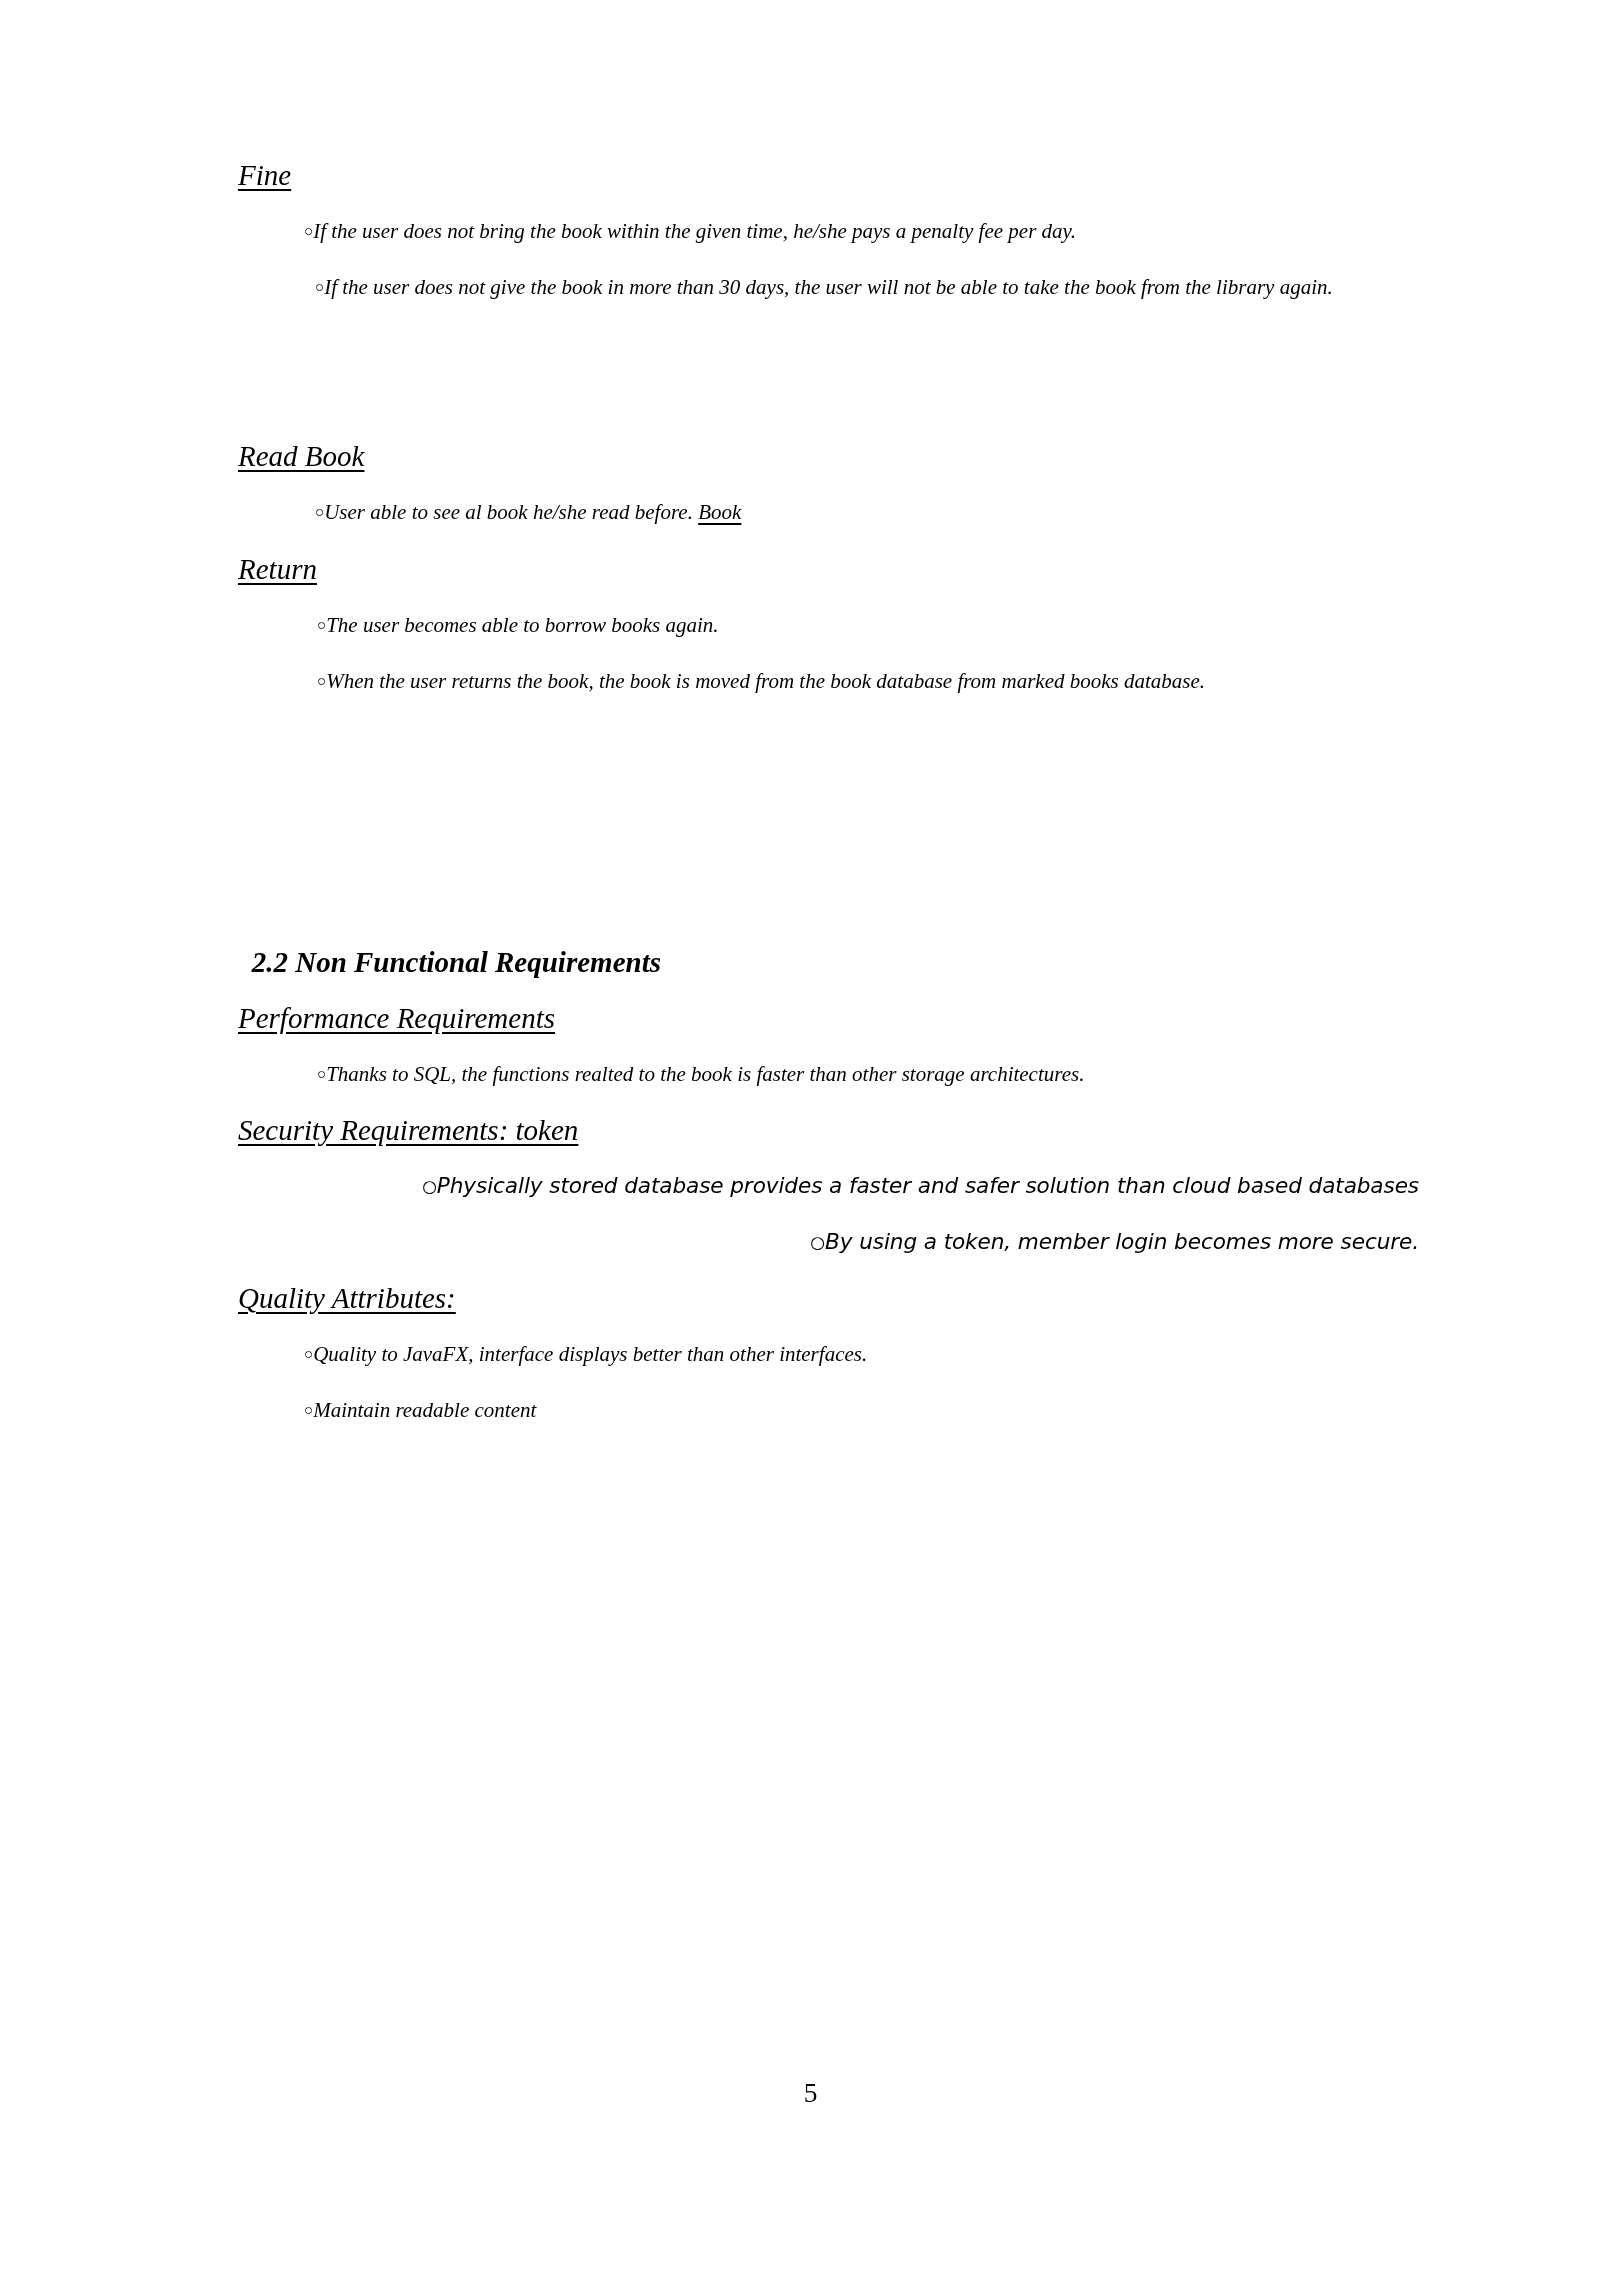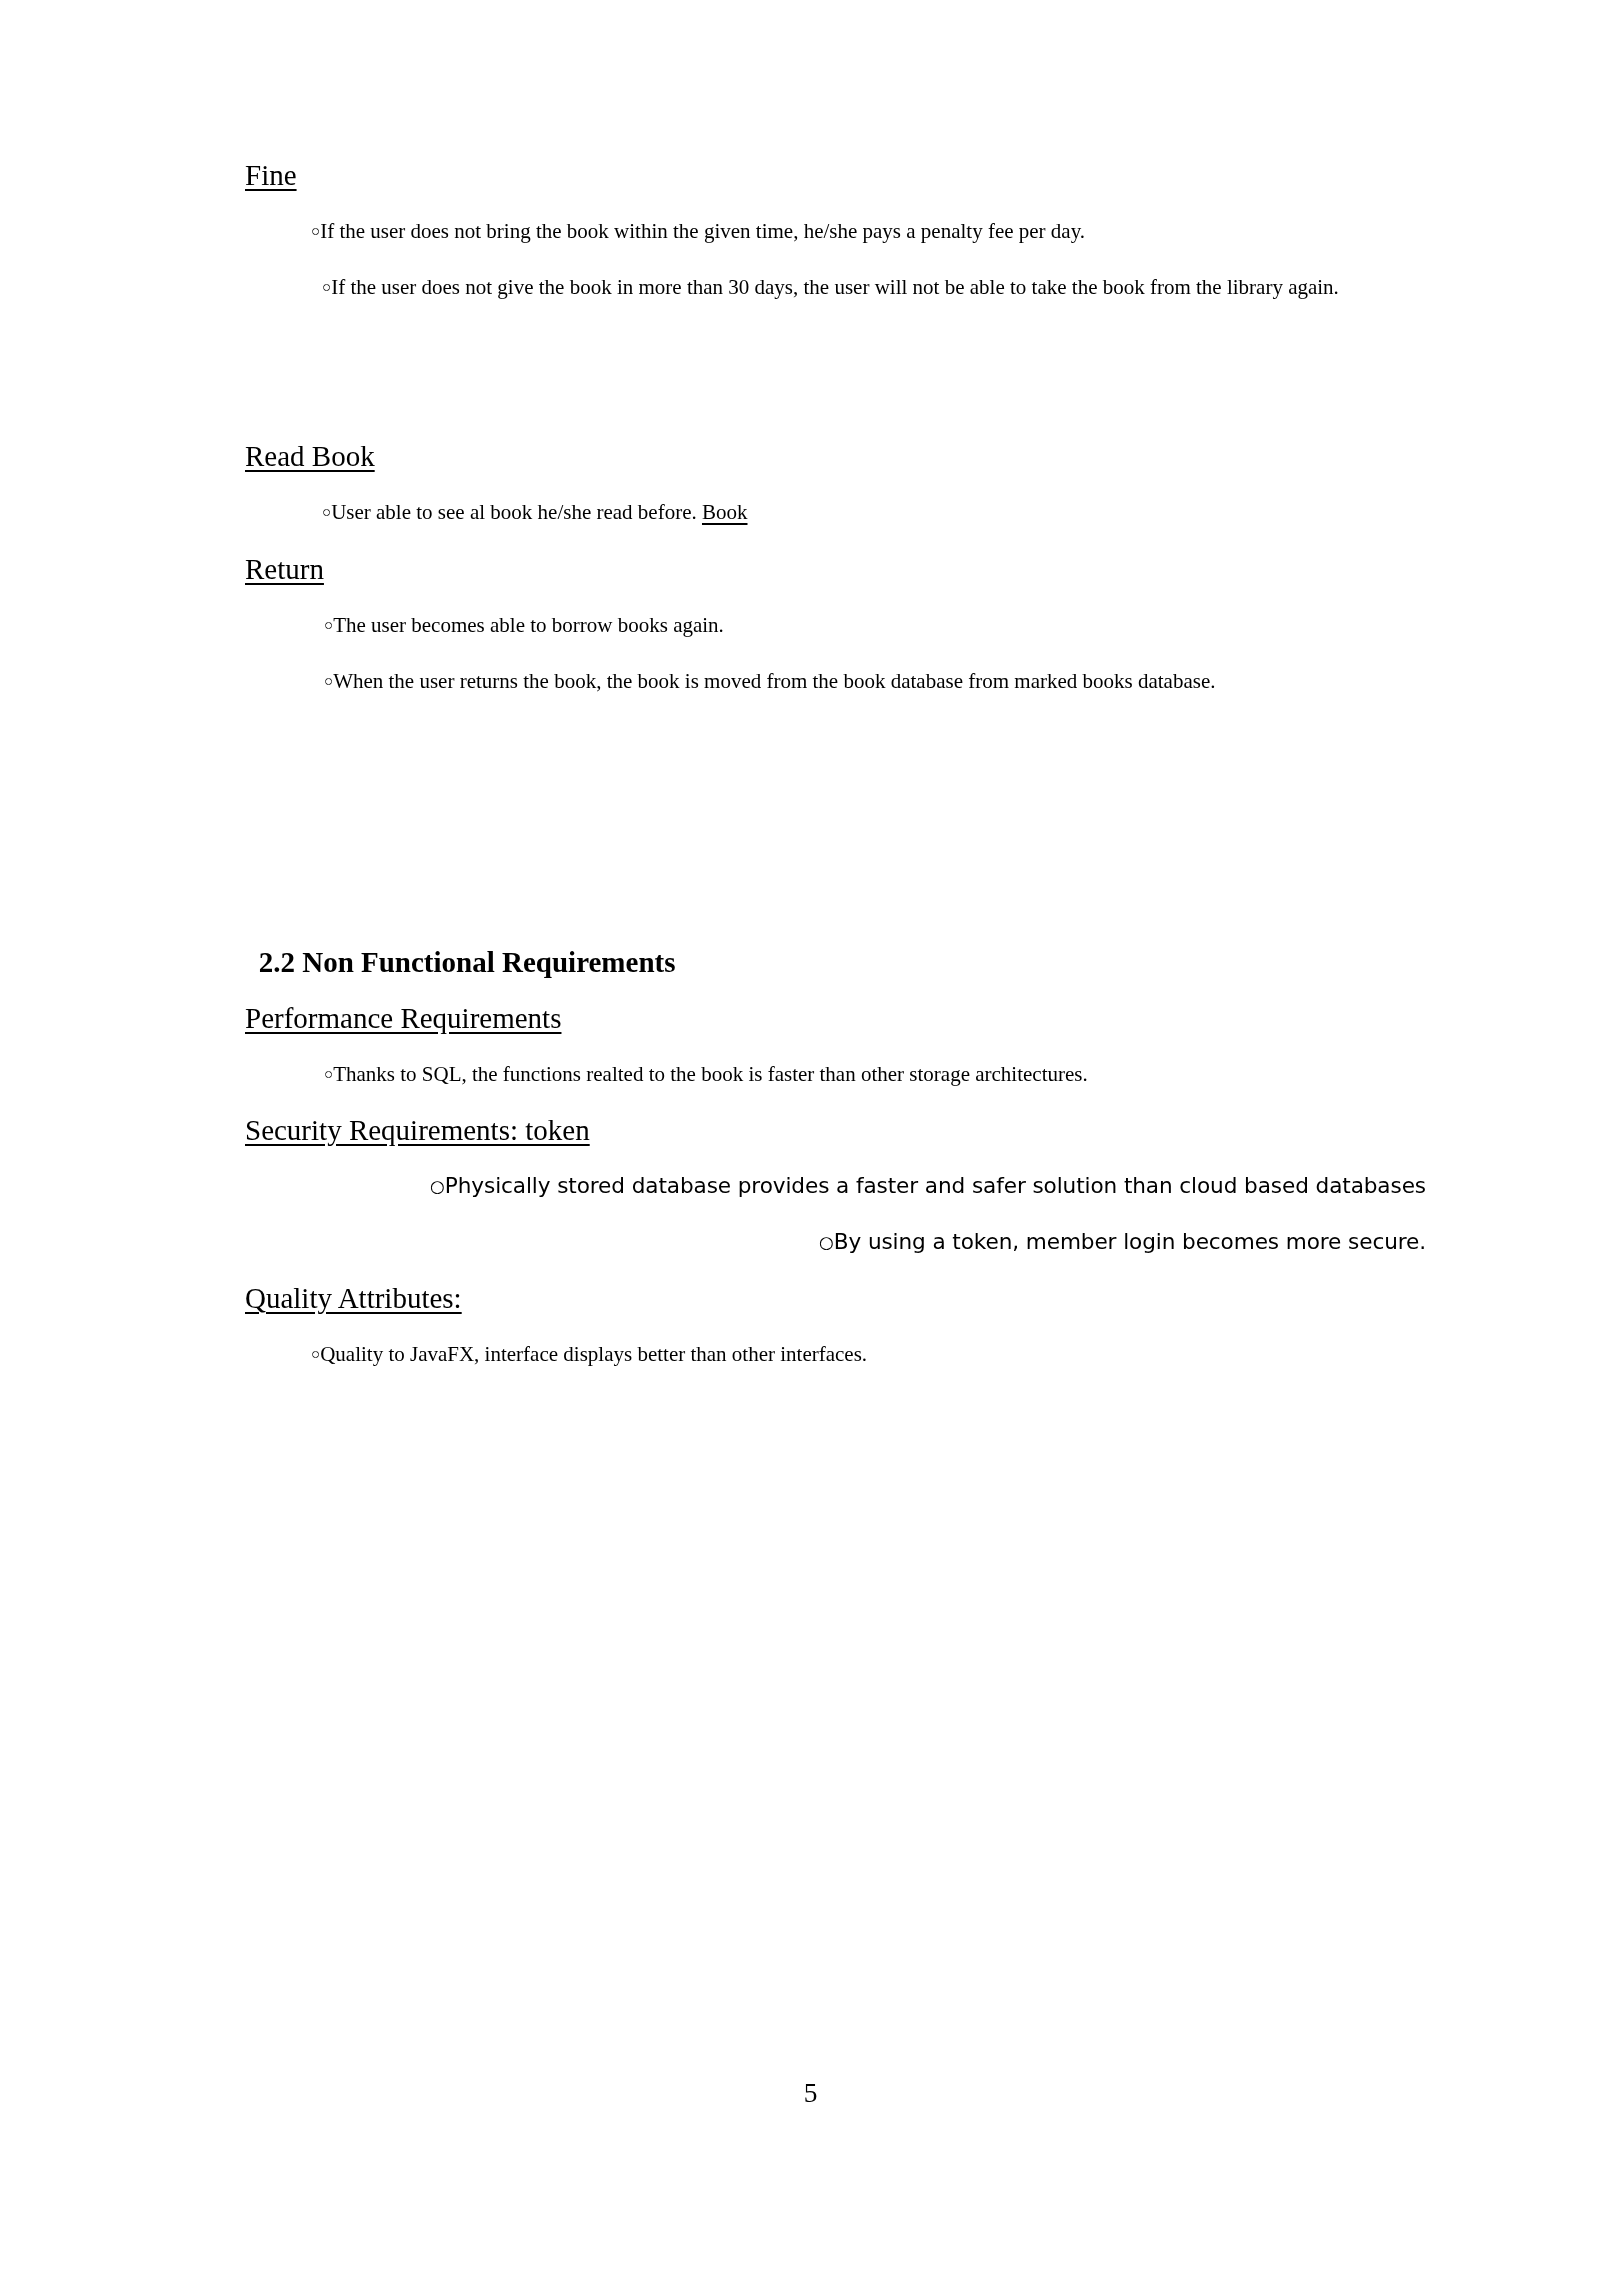--- a/index.html
+++ b/index.html
@@ -13,23 +13,24 @@
   }
   .page {
     position: relative;
     width: 1621px;
     height: 2293px;
     background: #ffffff;
     overflow: hidden;
   }
   .content {
     position: absolute;
-    left: 245px;
+    left: 238px;
     top: 147px;
     width: 1181px;
+    font-style: italic;
   }
 
   
   .para {
     font-size: 29px;
     line-height: 56px;
     margin: 0;
     text-align: left;
     white-space: normal;
   }
@@ -151,18 +152,19 @@
     <p class="sans-bullet"><span class="bullet-glyph">○</span><span>Physically stored database provides a faster and safer solution than cloud based databases</span></p>
 
     <p class="sans-bullet"><span class="bullet-glyph">○</span><span>By using a token, member login becomes more secure.</span></p>
 
     <div class="heading-line">
       <span class="heading">Quality Attributes:</span>
     </div>
 
     <p class="bullet-line"><span class="bullet-glyph">○</span><span>Quality to JavaFX, interface displays better than other interfaces.</span></p>
 
+    <p class="bullet-line"><span class="bullet-glyph">○</span><span>Maintain readable content</span></p>
 
   </div>
 
   <div class="page-number">5</div>
 </div>
 
 
 </body></html>

